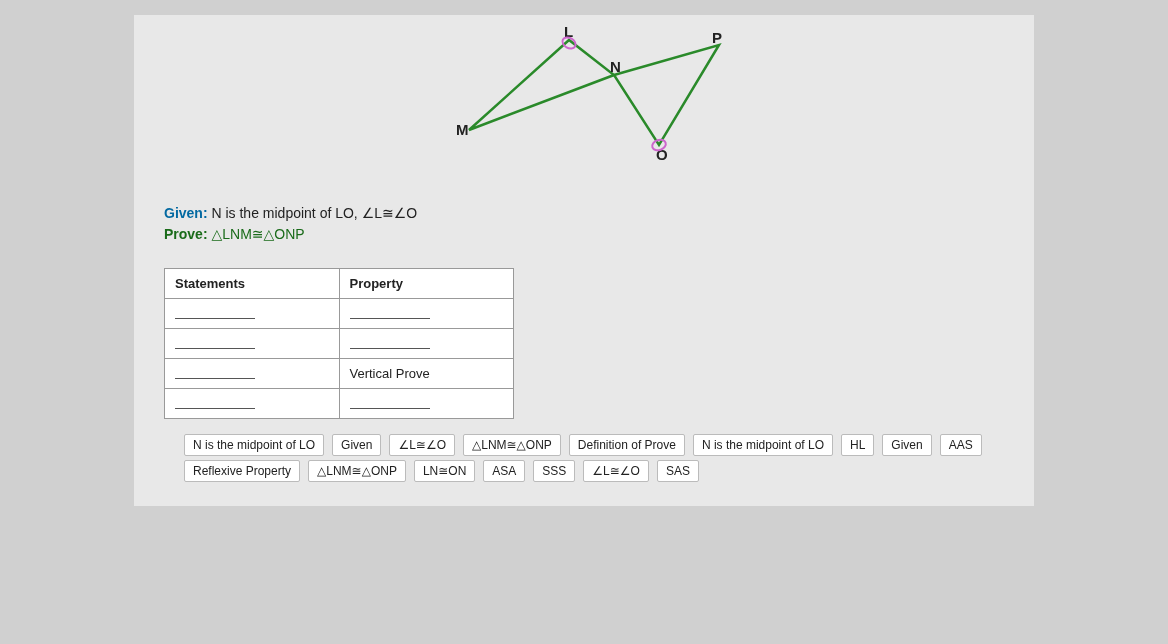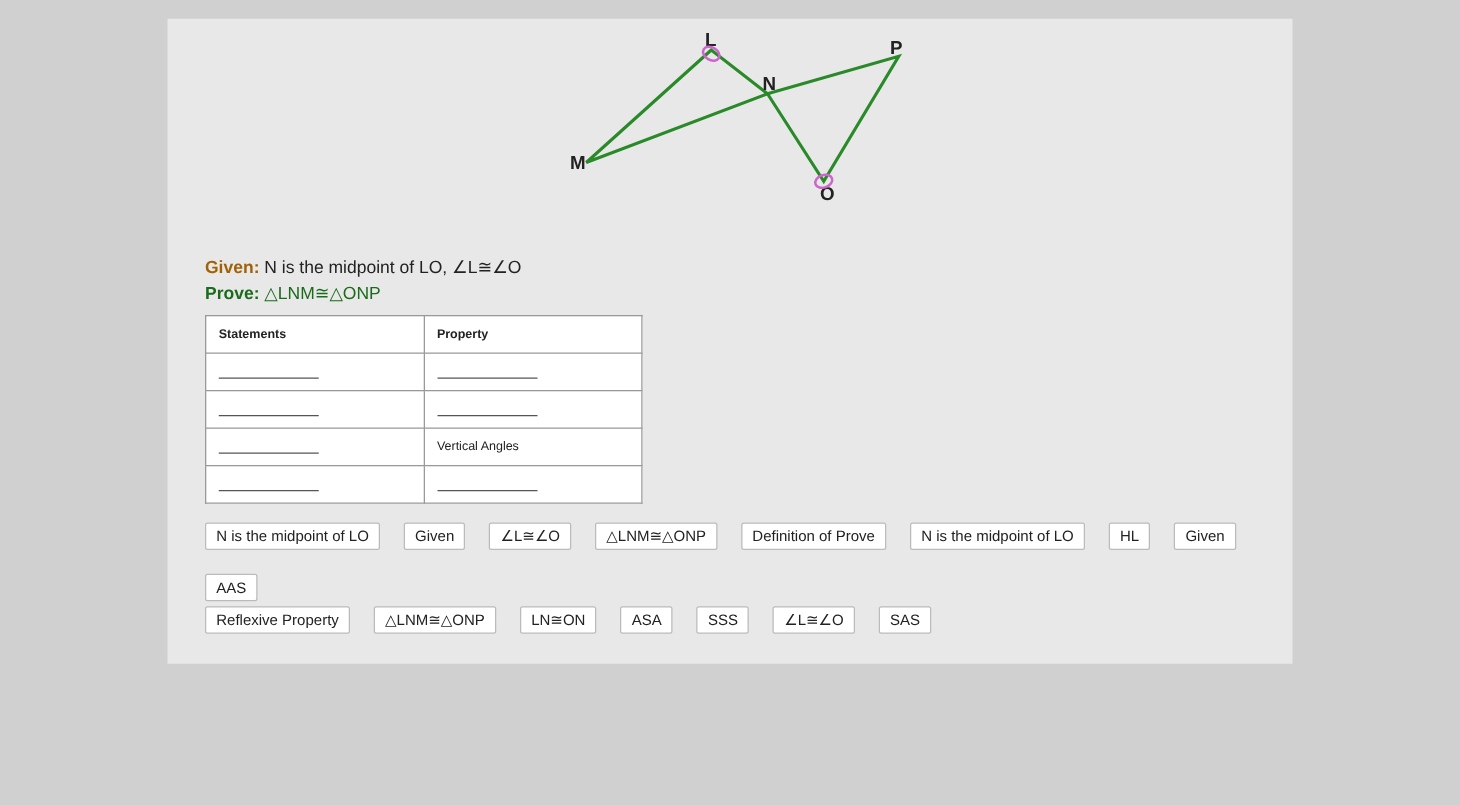--- a/index.html
+++ b/index.html
@@ -28,37 +28,37 @@
     }
     svg.triangle-diagram {
       width: 340px;
       height: 170px;
     }
     .given-text {
       font-size: 14px;
       margin-bottom: 5px;
     }
     .given-text strong {
-      color: #a16207;
+      color: #0369a1;
     }
     .prove-text {
       font-size: 14px;
-      margin-bottom: 10px;
+      margin-bottom: 26px;
       color: #1a6b1a;
     }
     .proof-table {
       border-collapse: collapse;
       width: 350px;
       margin-bottom: 15px;
       border: 1px solid #999;
     }
     .proof-table th, .proof-table td {
       border: 1px solid #999;
       padding: 6px 10px;
-      font-size: 10px;
+      font-size: 13px;
       min-width: 120px;
       height: 30px;
     }
     .proof-table th {
       background: #fff;
       font-weight: bold;
       text-align: left;
     }
     .proof-table td {
       background: #fff;
@@ -70,22 +70,23 @@
       height: 14px;
     }
     .word-bank-label {
       font-size: 11px;
       color: #444;
       margin-bottom: 4px;
     }
     .word-bank-row {
       display: flex;
       flex-wrap: wrap;
-      gap: 19px;
+      gap: 8px;
       margin-bottom: 4px;
+      margin-left: 20px;
     }
     .word-bank-item {
       background: #fff;
       border: 1px solid #bbb;
       padding: 3px 8px;
       font-size: 12px;
       cursor: pointer;
       border-radius: 2px;
       white-space: nowrap;
     }
@@ -135,21 +136,21 @@
       <tr>
         <td><span class="blank-line"></span></td>
         <td><span class="blank-line"></span></td>
       </tr>
       <tr>
         <td><span class="blank-line"></span></td>
         <td><span class="blank-line"></span></td>
       </tr>
       <tr>
         <td><span class="blank-line"></span></td>
-        <td>Vertical Angles</td>
+        <td>Vertical Prove</td>
       </tr>
       <tr>
         <td><span class="blank-line"></span></td>
         <td><span class="blank-line"></span></td>
       </tr>
     </tbody>
   </table>
 
   <div>
     <div class="word-bank-row">

